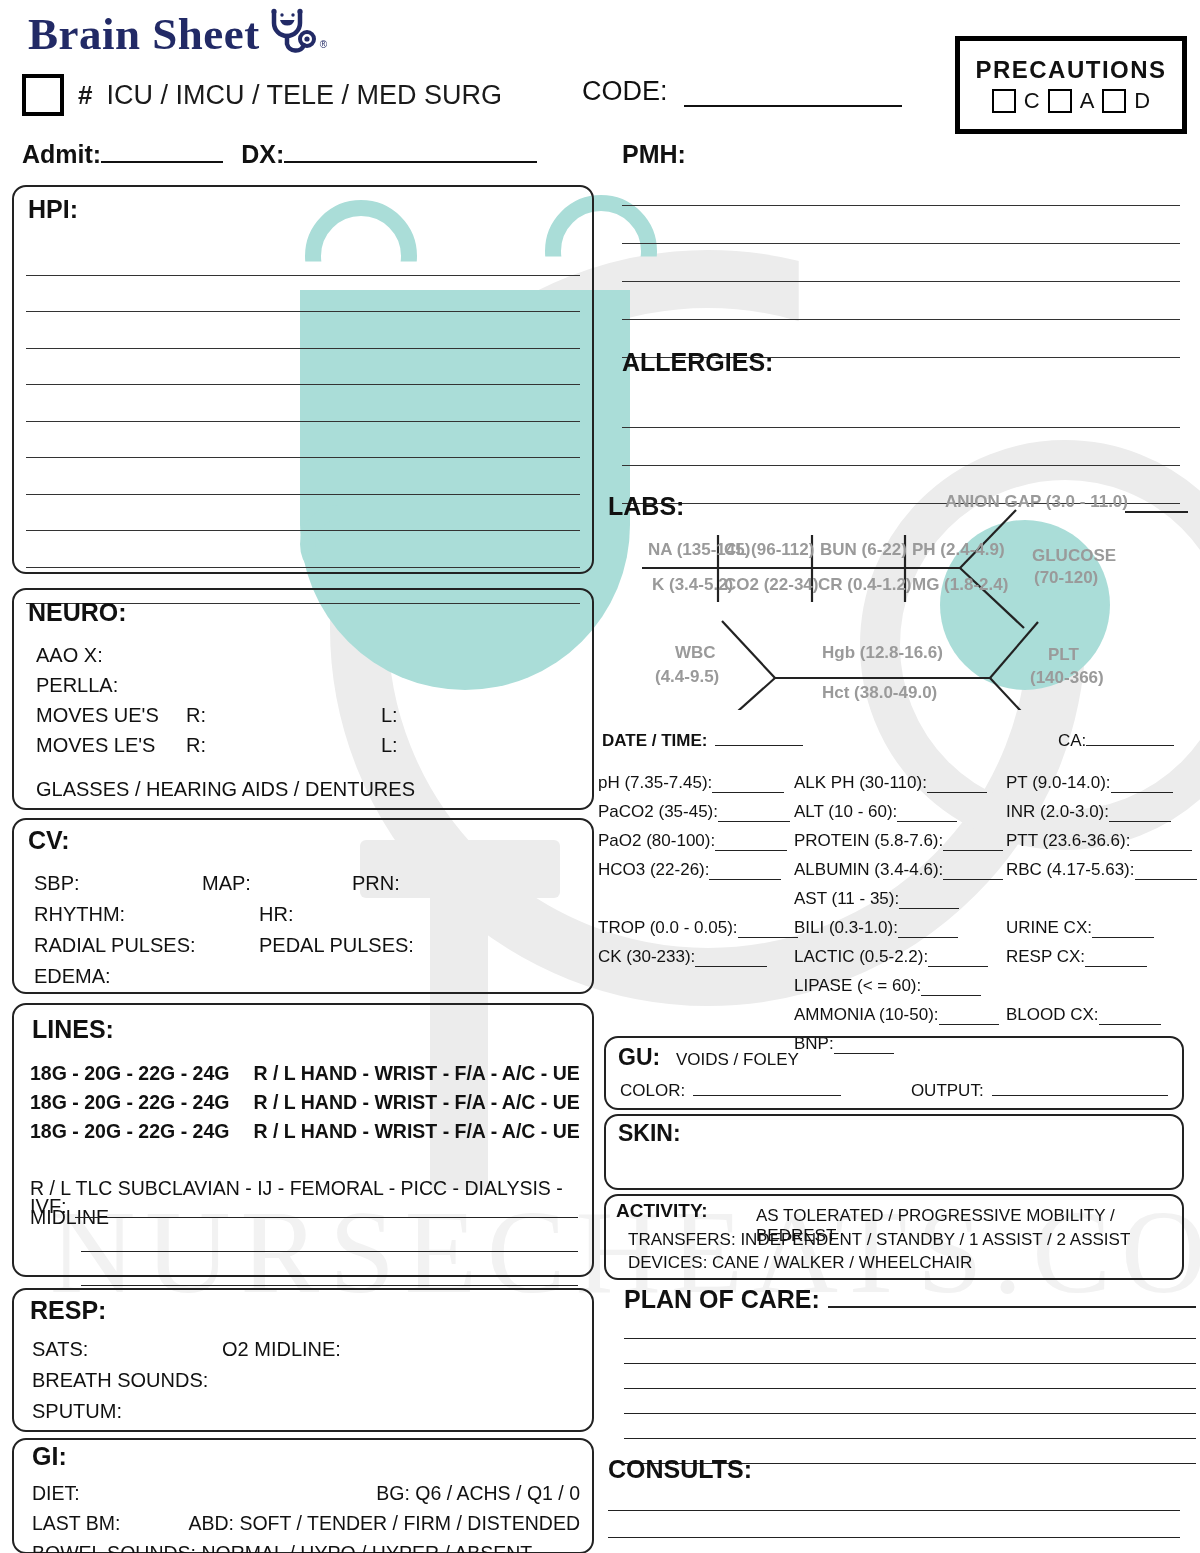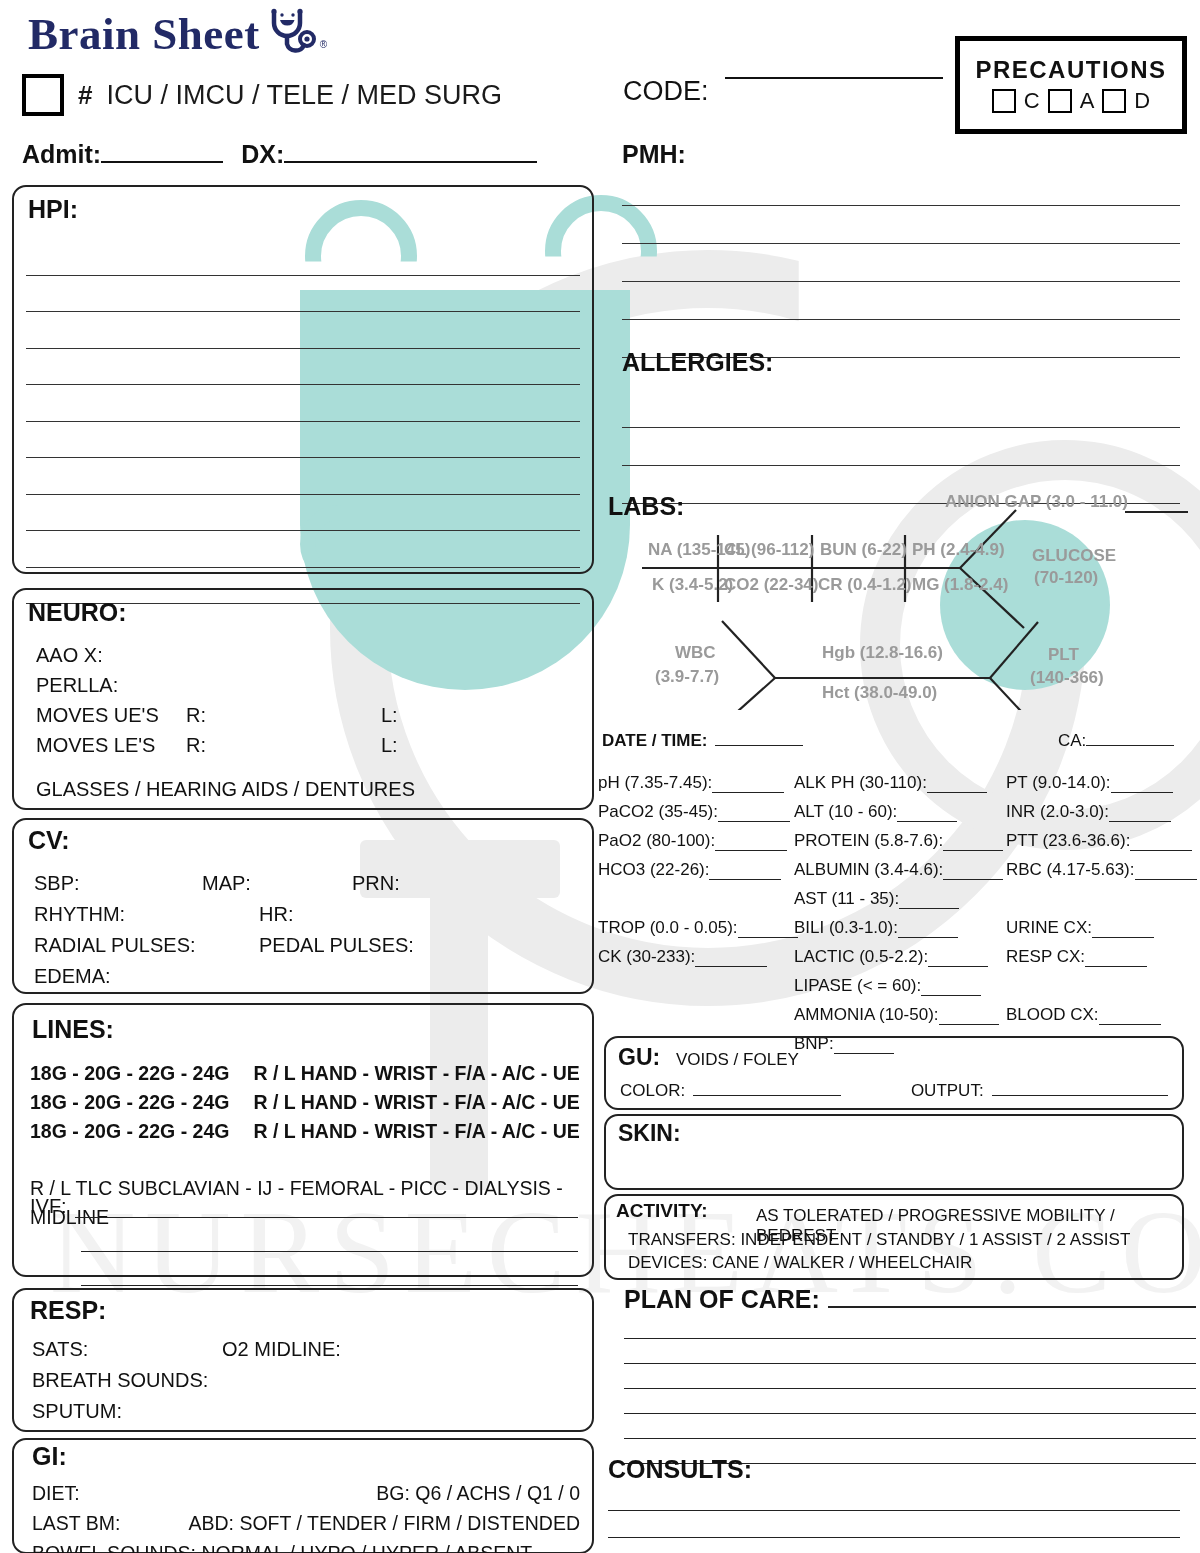--- a/index.html
+++ b/index.html
@@ -58,21 +58,21 @@
     color:#222a66;letter-spacing:.5px;
   }
   .logo-row{display:flex;align-items:flex-start;gap:4px;}
   .reg{font-size:10px;color:#222a66;align-self:flex-end;padding-bottom:10px;}
 
   .unitrow{left:22px;top:74px;display:flex;align-items:center;gap:14px;
     font-size:27px;color:#1a1a1a;}
   .chk{width:34px;height:34px;border:4px solid #000;background:#fff;display:inline-block;}
   .hash{font-size:26px;font-weight:600;}
 
-  .coderow{left:582px;top:76px;display:flex;align-items:flex-start;gap:16px;font-size:27px;margin-left:41px;}
+  .coderow{left:582px;top:76px;display:flex;align-items:flex-end;gap:16px;font-size:27px;}
   .rule{border-bottom:2px solid #111;display:inline-block;height:1px;}
 
   .precautions{
     left:955px;top:36px;width:222px;height:88px;border:5px solid #000;background:#fff;
     display:flex;flex-direction:column;align-items:center;justify-content:center;gap:4px;
   }
   .prec-title{font-size:24px;font-weight:bold;letter-spacing:1.5px;}
   .prec-row{display:flex;align-items:center;gap:8px;font-size:22px;}
   .prec-box{width:20px;height:20px;border:2px solid #000;display:inline-block;}
 
@@ -398,21 +398,21 @@
     <span class="fb-txt" style="left:124px;top:60px">CL (96-112)</span>
     <span class="fb-txt" style="left:220px;top:60px">BUN (6-22)</span>
     <span class="fb-txt" style="left:312px;top:60px">PH (2.4-4.9)</span>
     <span class="fb-txt" style="left:52px;top:95px">K (3.4-5.2)</span>
     <span class="fb-txt" style="left:124px;top:95px">CO2 (22-34)</span>
     <span class="fb-txt" style="left:218px;top:95px">CR (0.4-1.2)</span>
     <span class="fb-txt" style="left:312px;top:95px">MG (1.8-2.4)</span>
     <span class="fb-txt" style="left:432px;top:66px">GLUCOSE</span>
     <span class="fb-txt" style="left:434px;top:88px">(70-120)</span>
     <span class="fb-txt" style="left:75px;top:163px">WBC</span>
-    <span class="fb-txt" style="left:55px;top:187px">(3.9-7.7)</span>
+    <span class="fb-txt" style="left:55px;top:187px">(4.4-9.5)</span>
     <span class="fb-txt" style="left:222px;top:163px">Hgb (12.8-16.6)</span>
     <span class="fb-txt" style="left:222px;top:203px">Hct (38.0-49.0)</span>
     <span class="fb-txt" style="left:448px;top:165px">PLT</span>
     <span class="fb-txt" style="left:430px;top:188px">(140-366)</span>
   </div>
 
   <div id="labsdetail">
     <div id="datetime">
       <span>DATE / TIME:</span>
       <span class="blank" style="width:88px"></span>

